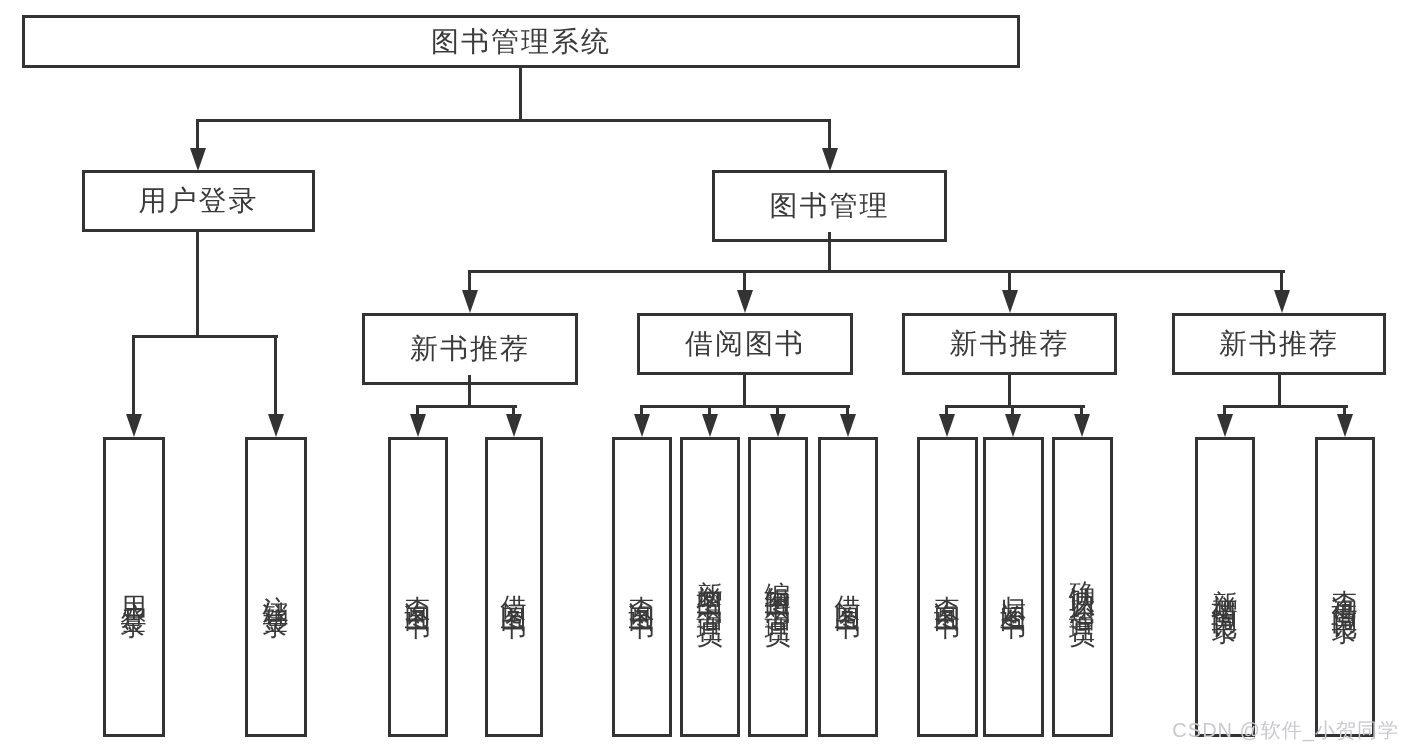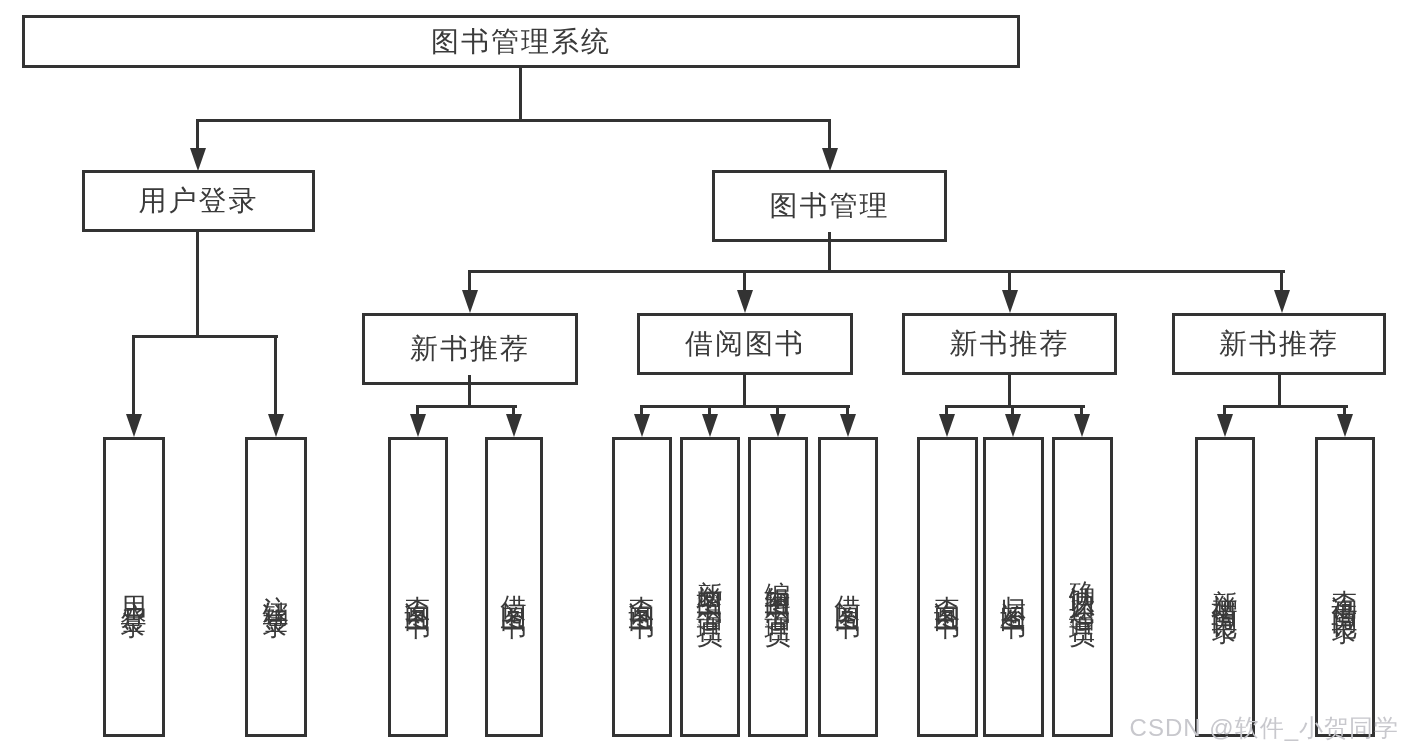--- a/index.html
+++ b/index.html
@@ -47,21 +47,21 @@
     position:absolute;
     width:0;height:0;
     border-left:8px solid transparent;
     border-right:8px solid transparent;
     border-top:23px solid var(--line);
   }
   .watermark{
     position:absolute;
     right:6px;
     bottom:3px;
-    font-size:24px;
+    font-size:20px;
     color:var(--wm);
     letter-spacing:1px;
     white-space:nowrap;
     z-index:10;
   }
 </style>
 </head>
 <body>
 
 <div class="diagram">

